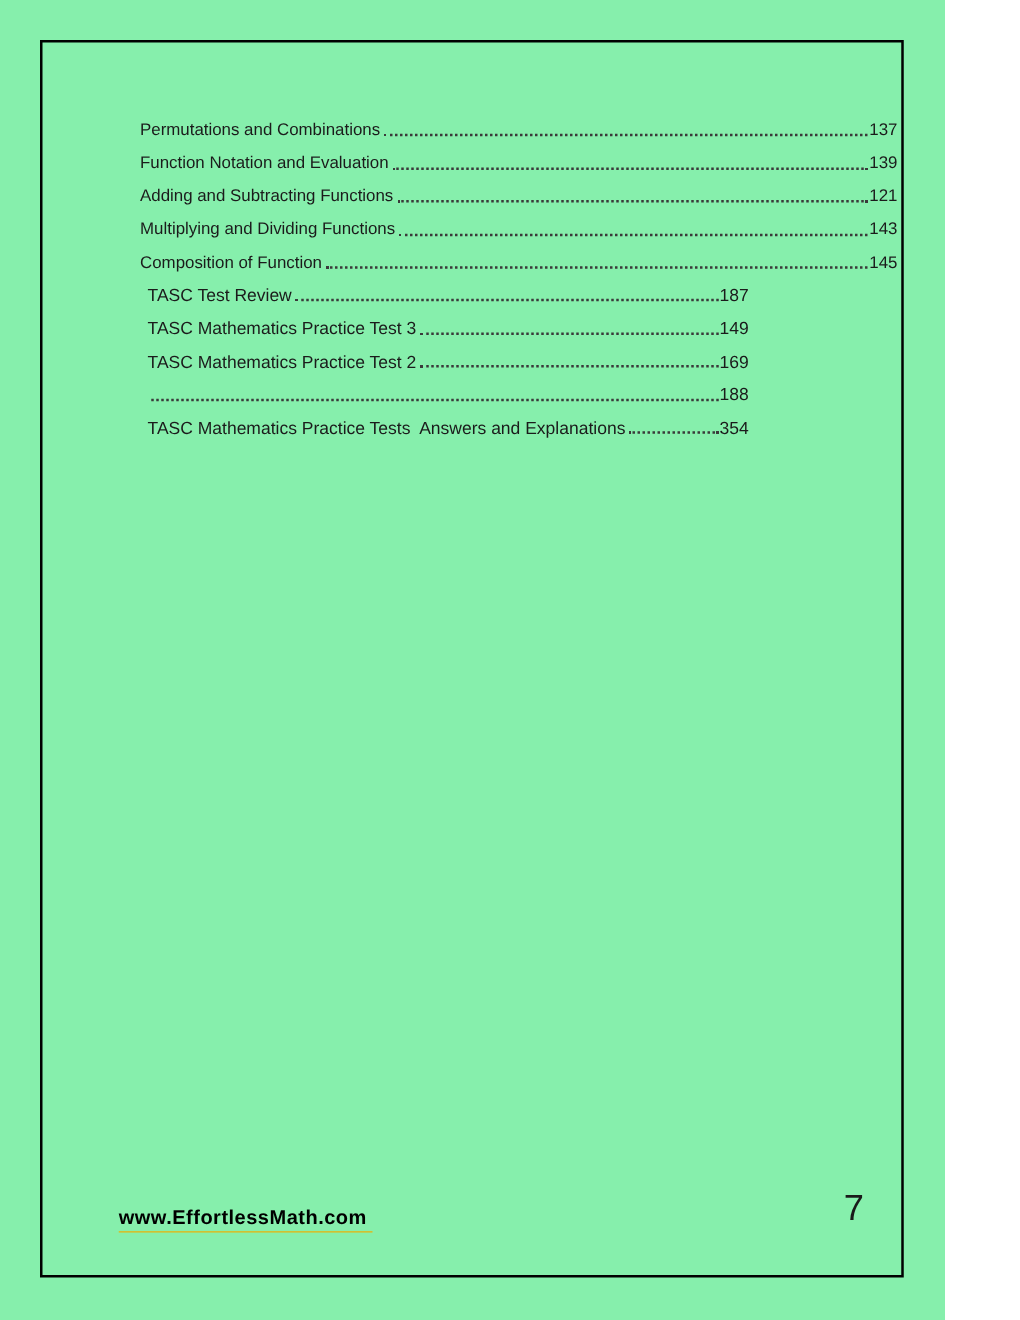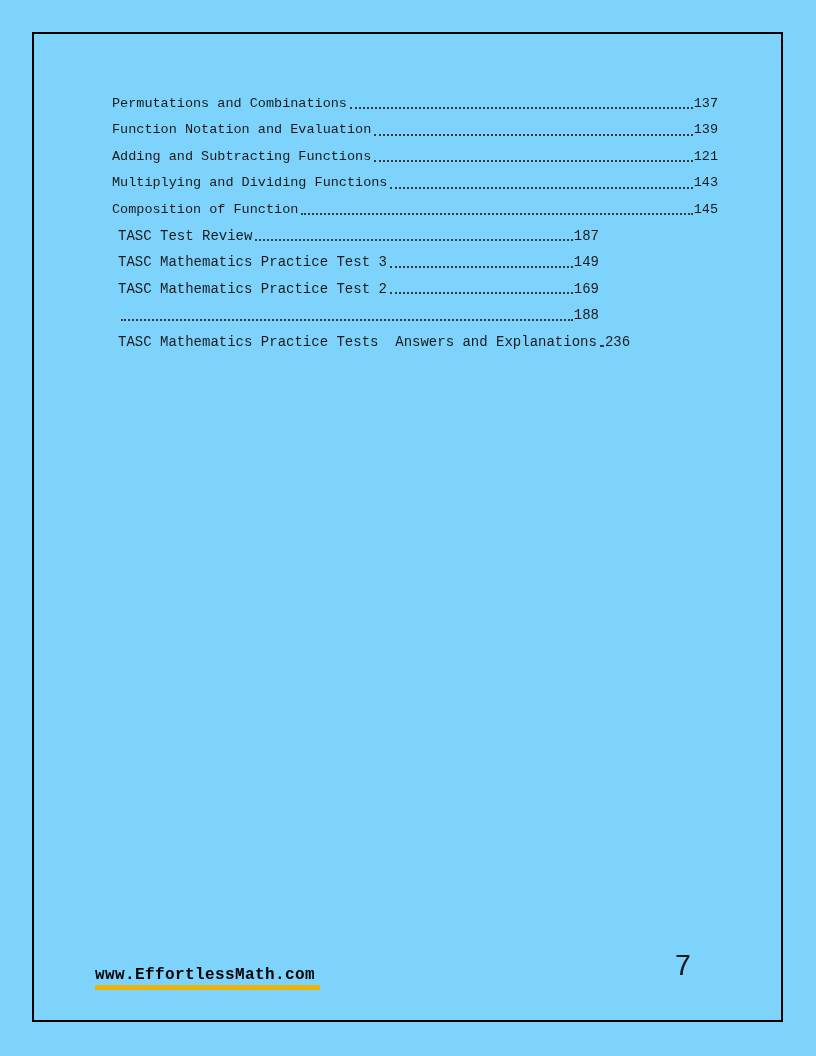--- a/index.html
+++ b/index.html
@@ -2,24 +2,24 @@
 <html><head>
 <meta charset="utf-8">
 <style>
   html, body {
     margin: 0;
     padding: 0;
     background: #ffffff;
   }
   .page {
     position: relative;
-    width: 816px;
+    width: 756px;
     height: 1056px;
-    background: #7dd3fc;
-    font-family: Liberation Mono, monospace;
+    background: #86efac;
+    font-family: Liberation Sans, sans-serif;
     color: #1b1b1b;
     overflow: hidden;
   }
   .page-frame {
     position: absolute;
     left: 32px;
     top: 32px;
     right: 33px;
     bottom: 34px;
     border: 2px solid #000000;
@@ -65,21 +65,21 @@
     margin-left: 23px;
   }
   .footer-site {
     position: absolute;
     left: 95px;
     top: 966px;
     font-size: 16px;
     font-weight: bold;
     letter-spacing: 0.4px;
     color: #000000;
-    border-bottom: 5px solid #eab308;
+    border-bottom: 1px solid #eab308;
     padding: 0 5px 1px 0;
     text-decoration: none;
     white-space: pre;
   }
   .footer-pagenum {
     position: absolute;
     left: 663px;
     top: 951px;
     width: 40px;
     text-align: center;
@@ -147,21 +147,21 @@
   </div>
 
   <div class="toc-row">
     <span class="leader"></span>
     <span class="pagenum">188</span>
   </div>
 
   <div class="toc-row">
     <span class="label">TASC Mathematics Practice Tests  Answers and Explanations</span>
     <span class="leader"></span>
-    <span class="pagenum">236</span>
+    <span class="pagenum">354</span>
   </div>
 </div>
   </div>
 
   <a class="footer-site">www.EffortlessMath.com</a>
 
   <div class="footer-pagenum">7</div>
 
 </div>
 

